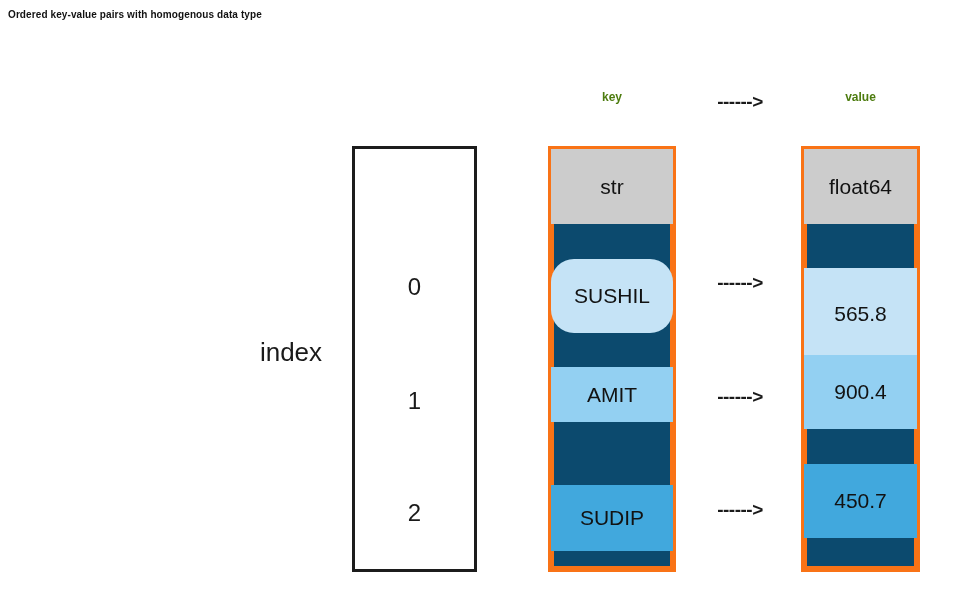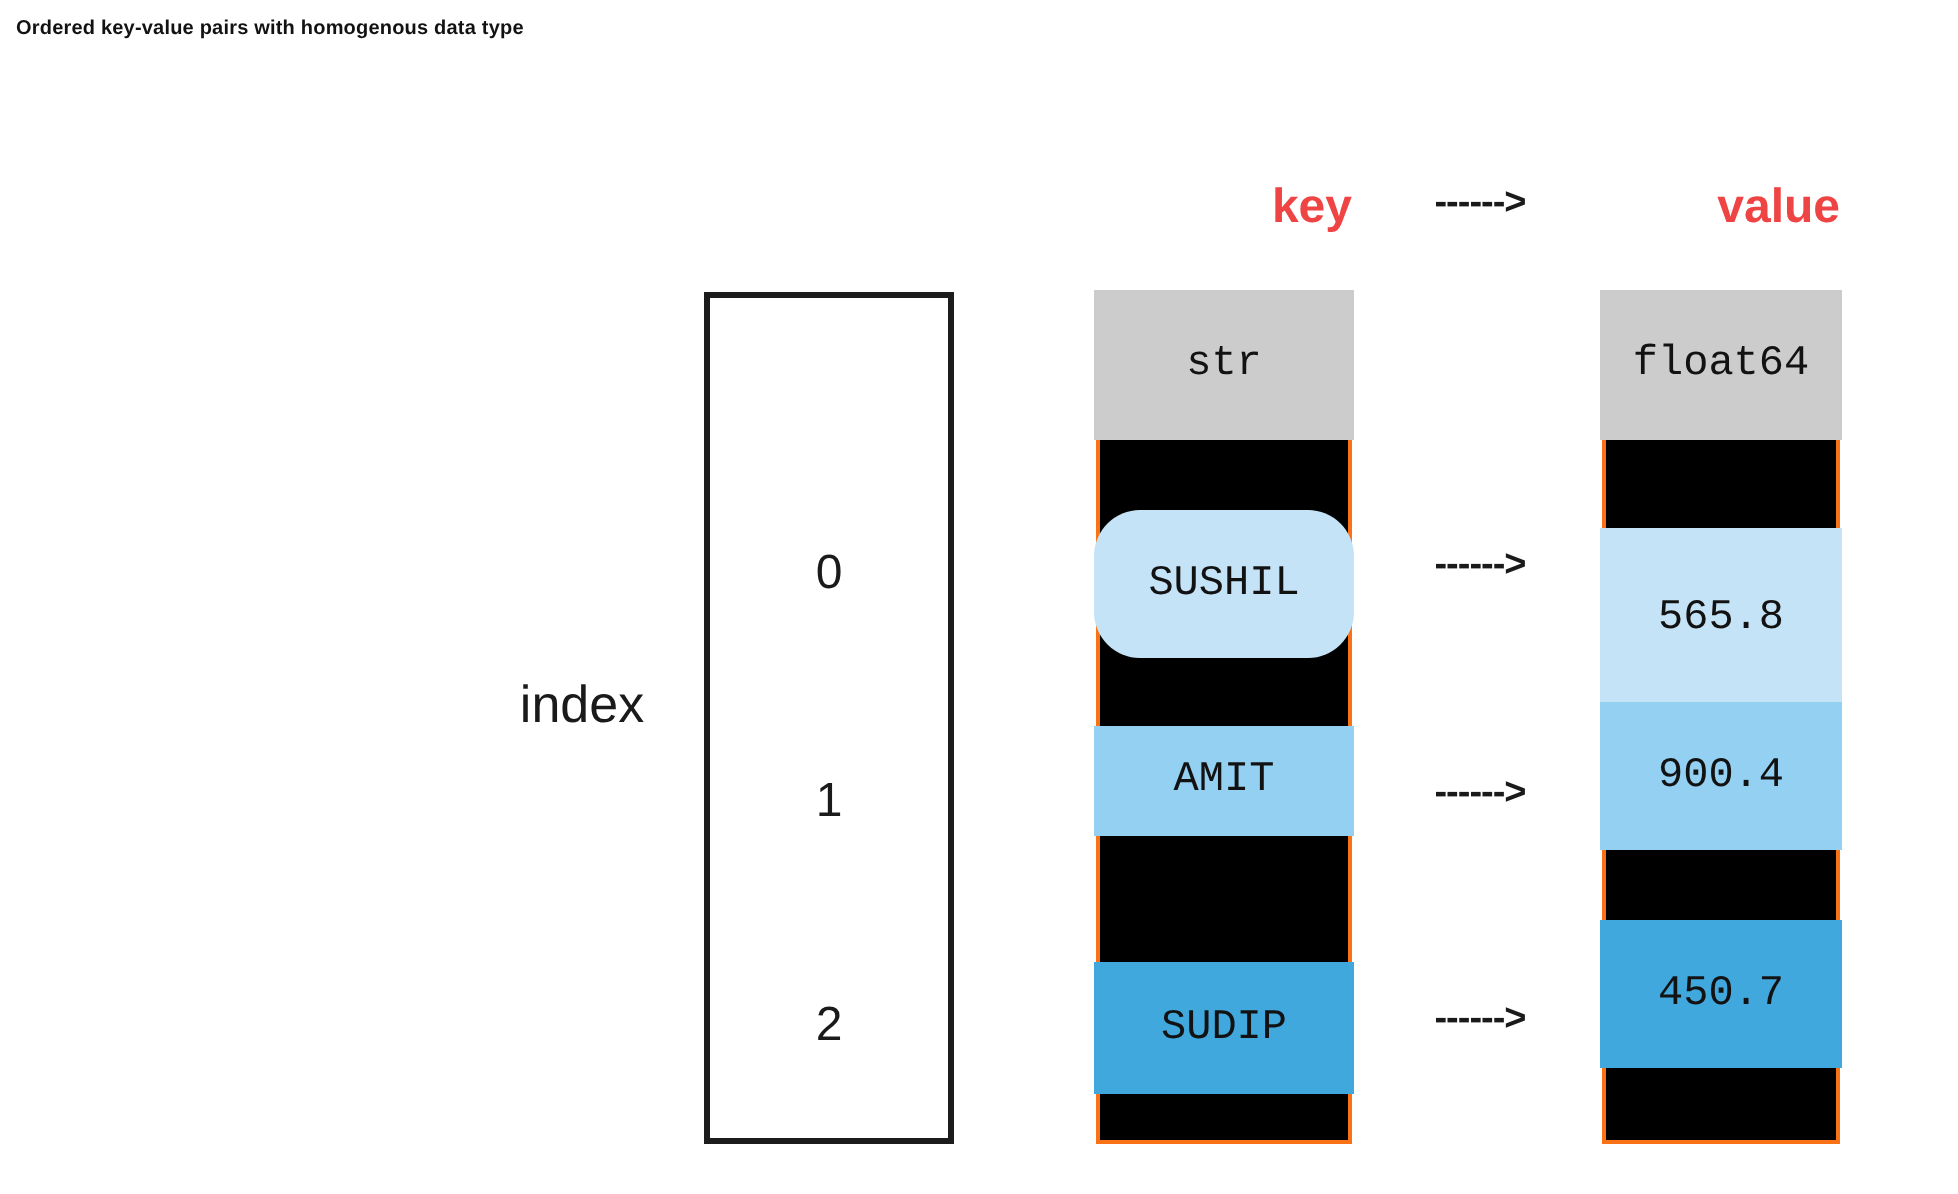--- a/index.html
+++ b/index.html
@@ -24,24 +24,24 @@
     font-size: 10px;
     font-weight: bold;
     letter-spacing: 0.1px;
     color: #121212;
     white-space: nowrap;
   }
 
   
   .col-header {
     position: absolute;
-    font-size: 24px;
+    font-size: 12px;
     font-weight: bold;
-    color: #ef4444;
-    text-align: right;
+    color: #4d7c0f;
+    text-align: center;
     white-space: nowrap;
   }
   #header-key      { left: 548px; top: 90px; width: 128px; }
   #header-value    { left: 801px; top: 90px; width: 119px; }
   #header-arrow    {
     position: absolute;
     left: 690px; top: 92px; width: 100px;
     text-align: center;
   }
 
@@ -84,24 +84,23 @@
     width: 100%;
     text-align: center;
     font-size: 24px;
     color: #1a1a1a;
     line-height: 1;
   }
 
   
   .col-frame {
     position: absolute;
-    border: 2px solid #f97316;
-    background: #000000;
+    border: 6px solid #f97316;
+    background: #0c4a6e;
     box-sizing: border-box;
-    font-family: Liberation Mono, monospace;
   }
   #key-frame   { left: 548px; top: 146px; width: 128px; height: 426px; }
   #value-frame { left: 801px; top: 146px; width: 119px; height: 426px; }
 
   
   .cell {
     position: absolute;
     left: -3px;
     right: -3px;
     display: flex;

